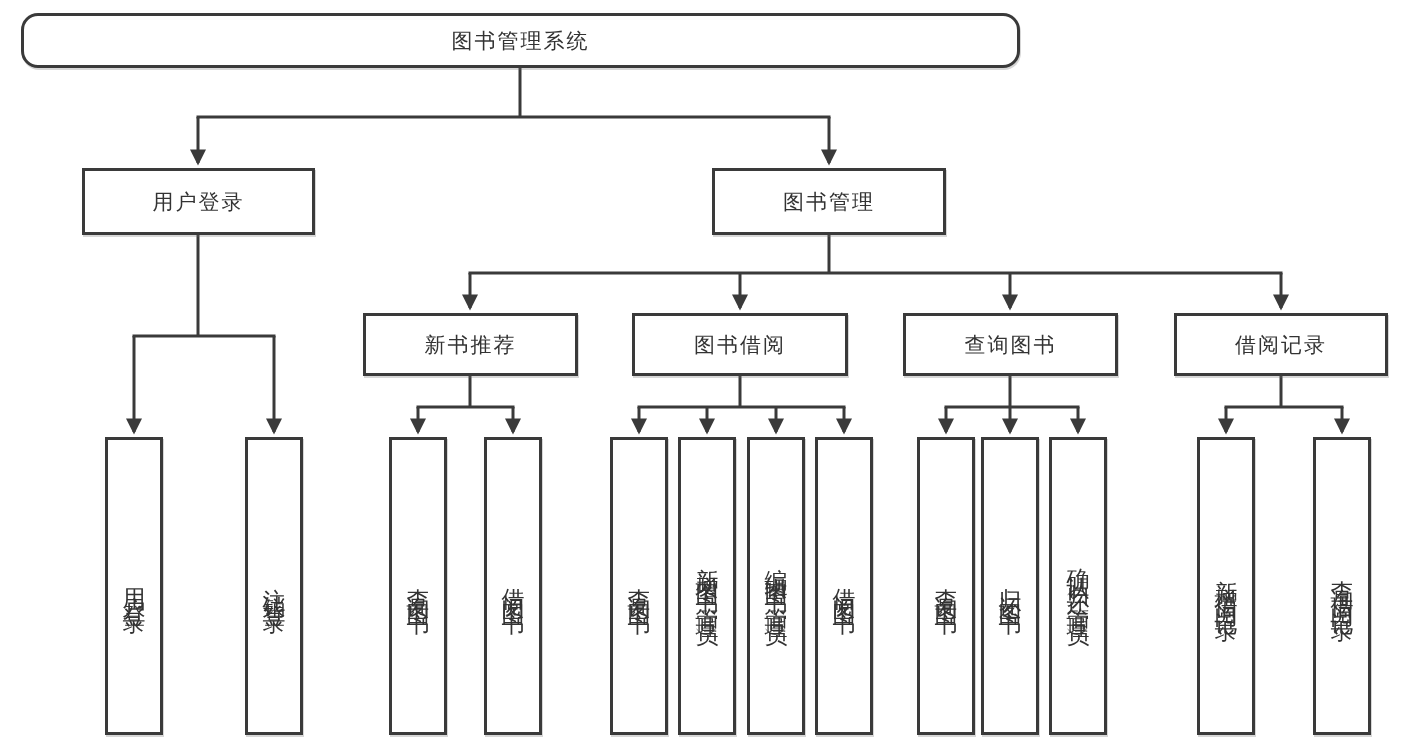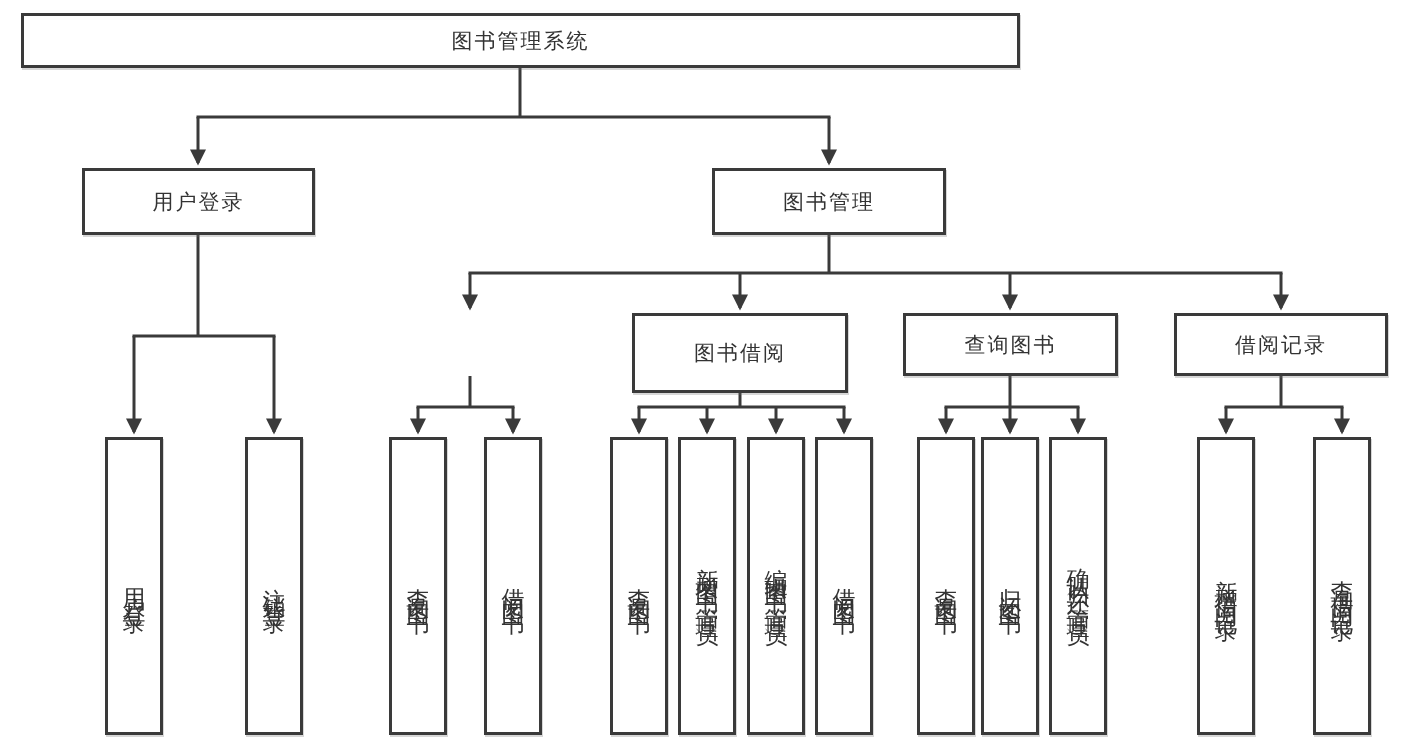--- a/index.html
+++ b/index.html
@@ -39,25 +39,25 @@
   }
   .vbox .vlabel {
     writing-mode: vertical-rl;
     text-orientation: mixed;
     font-size: 23px;
     letter-spacing: 8px;
     line-height: 1;
     white-space: nowrap;
   }
   
-  .root        { left: 21px;   top: 13px;  width: 999px; height: 55px; }
+  .root        { left: 21px;   top: 13px;  width: 999px; height: 55px; border-radius: 17px; }
   .n-login     { left: 82px;   top: 168px; width: 233px; height: 67px; }
   .n-bookmgmt  { left: 712px;  top: 168px; width: 234px; height: 67px; }
   .lv3-1       { left: 363px;  top: 313px; width: 215px; height: 63px; }
-  .lv3-2       { left: 632px;  top: 313px; width: 216px; height: 80px; }
+  .lv3-2       { left: 632px;  top: 313px; width: 216px; height: 63px; }
   .lv3-3       { left: 903px;  top: 313px; width: 215px; height: 63px; }
   .lv3-4       { left: 1174px; top: 313px; width: 214px; height: 63px; }
   .vbox        { top: 437px; width: 58px; height: 298px; }
   .leaf-1  { left: 105px; }
   .leaf-2  { left: 245px; }
   .leaf-3  { left: 389px; }
   .leaf-4  { left: 484px; }
   .leaf-5  { left: 610px; }
   .leaf-6  { left: 678px; }
   .leaf-7  { left: 747px; }
@@ -138,20 +138,23 @@
     <span class="hlabel">图书管理系统</span>
   </div>
 
   <div class="node n-login">
     <span class="hlabel">用户登录</span>
   </div>
   <div class="node n-bookmgmt">
     <span class="hlabel">图书管理</span>
   </div>
 
+  <div class="node lv3-1">
+    <span class="hlabel">新书推荐</span>
+  </div>
   <div class="node lv3-2">
     <span class="hlabel">图书借阅</span>
   </div>
   <div class="node lv3-3">
     <span class="hlabel">查询图书</span>
   </div>
   <div class="node lv3-4">
     <span class="hlabel">借阅记录</span>
   </div>
 

